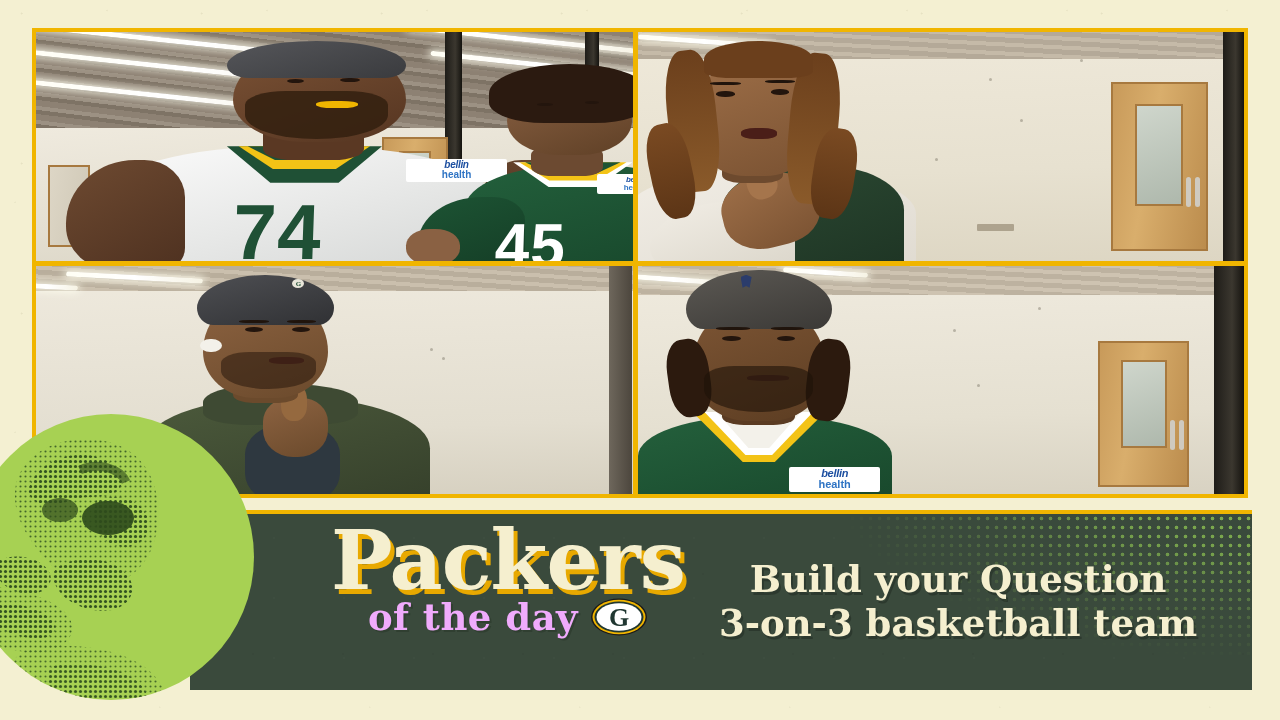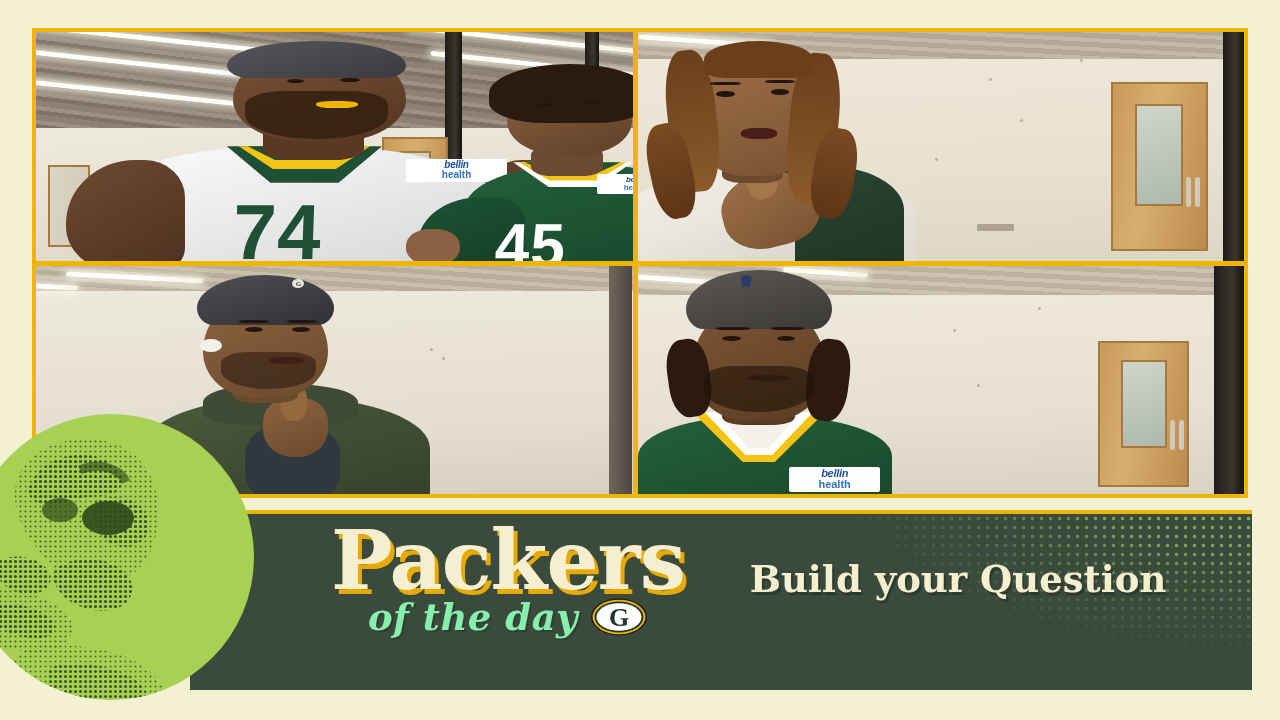--- a/index.html
+++ b/index.html
@@ -152,25 +152,24 @@
     white-space:nowrap;
   }
   #qotd-sub-row {
     margin-top:-4px;
     display:flex; align-items:center; justify-content:center; gap:12px;
   }
   #qotd-sub {
     font-family:"DejaVu Serif", serif;
     font-weight:700;
     font-size:37px;
-    color:#86efac;
+    color:#f0abfc;
     letter-spacing:.5px;
     text-shadow: 2px 2px 0 rgba(40,55,40,.55);
     white-space:nowrap;
-    font-style:italic;
   }
   #presented-row {
     margin-top:13px;
     display:flex; align-items:baseline; justify-content:center; gap:7px;
     white-space:nowrap;
   }
   #presented-label {
     font-family:"Liberation Sans", sans-serif;
     font-size:13px; font-weight:400; letter-spacing:3.4px;
     color:#e8e5d6; transform:scaleX(.82); transform-origin:right center;
@@ -388,20 +387,21 @@
           <ellipse cx="58" cy="40" rx="53" ry="34.5" fill="#f0b500"></ellipse>
           <ellipse cx="58" cy="40" rx="49" ry="31" fill="#203731"></ellipse>
           <ellipse cx="58" cy="40" rx="45" ry="27.5" fill="#ffffff"></ellipse>
           <text x="58" y="40" text-anchor="middle" dominant-baseline="central" font-family="'Liberation Serif', serif" font-size="52" font-weight="700" fill="#203731">G</text>
         </svg>
       </div>
     </div>
 
     <div id="question-text">
       <div>Build your Question</div>
+      <div>3-on-3 basketball team</div>
     </div>
   </div>
 
   <div id="thinker-badge">
     <svg id="thinker-art" viewBox="0 0 286 286">
       <defs>
         <pattern id="ht" width="5" height="5" patternUnits="userSpaceOnUse">
           <circle cx="2.5" cy="2.5" r="1.55" fill="#32521f"></circle>
         </pattern>
         <pattern id="ht2" width="5" height="5" patternUnits="userSpaceOnUse">

